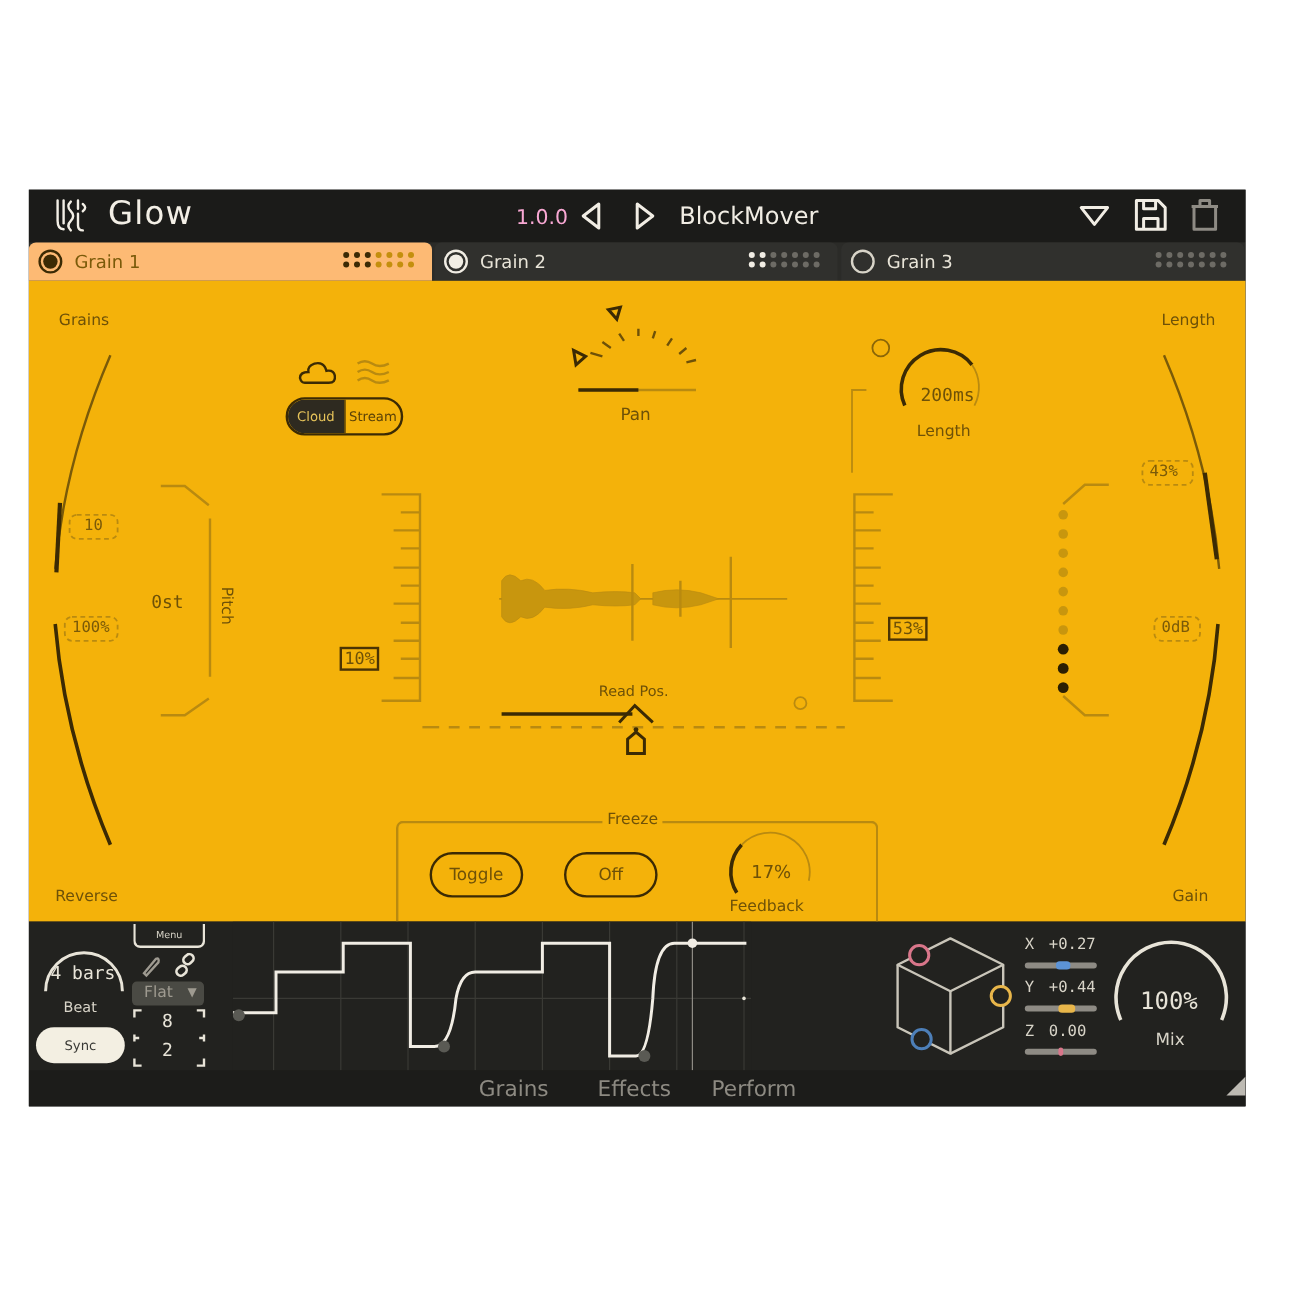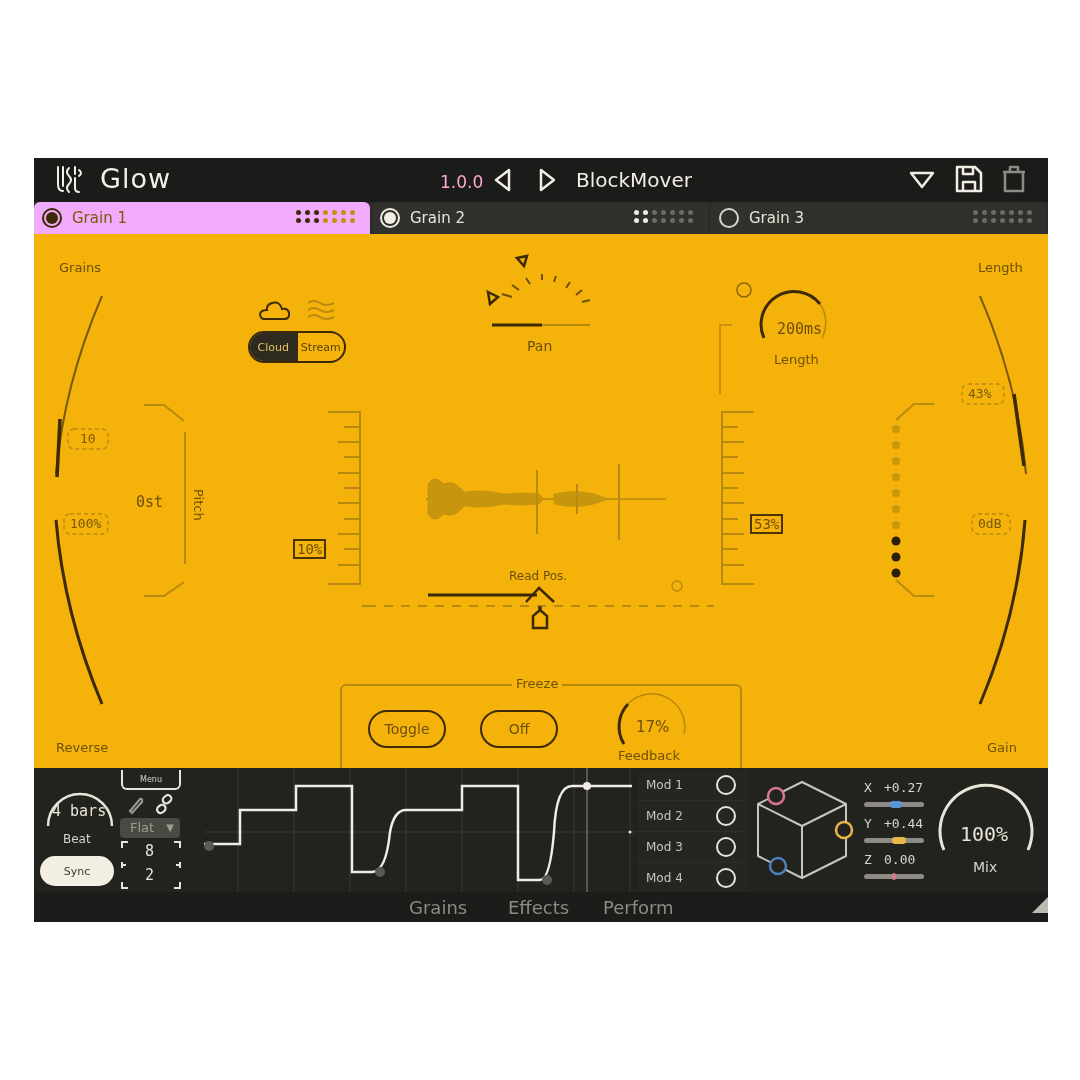--- a/index.html
+++ b/index.html
@@ -1,35 +1,35 @@
 <!DOCTYPE html>
 <html><head>
 <meta charset="utf-8">
 <style>
   * { box-sizing: border-box; margin: 0; padding: 0; }
   html, body { width: 1080px; height: 1080px; background: #ffffff; overflow: hidden; }
   body { font-family: "DejaVu Sans", sans-serif; position: relative; }
-  .plugin { position: absolute; left: 34px; top: 158px; width: 1014px; height: 764px; background: #1f1f1d; overflow: hidden; }
+  .plugin { position: absolute; left: 24px; top: 158px; width: 1014px; height: 764px; background: #1f1f1d; overflow: hidden; }
 
   
   .header { position: absolute; left: 0; top: 0; width: 1014px; height: 44px; background: #1b1b19; color: #f1ede4; }
   .logo-icon { position: absolute; left: 18px; top: 6px; }
   .brand { position: absolute; left: 66px; top: 5px; font-size: 27px; color: #f3efe6; letter-spacing: 1px; font-family: "DejaVu Sans", sans-serif; }
   .version { position: absolute; left: 406px; top: 14px; font-size: 17px; color: #f9a8d4; }
   .nav-prev { position: absolute; left: 458px; top: 9px; }
   .nav-next { position: absolute; left: 502px; top: 9px; }
   .preset-name { position: absolute; left: 542px; top: 10px; font-size: 20px; color: #f1ede4; }
   .hdr-dropdown { position: absolute; left: 874px; top: 12px; }
   .hdr-save { position: absolute; left: 920px; top: 6px; }
   .hdr-trash { position: absolute; left: 966px; top: 6px; }
 
   
   .tabs { position: absolute; left: 0; top: 44px; width: 1014px; height: 32px; background: #2b2b28; }
   .tab { position: absolute; top: 0; height: 32px; width: 336px; border-radius: 6px 6px 0 0; }
-  .tab.active { background: #f0abfc; }
+  .tab.active { background: #fdba74; }
   .tab.inactive { background: #30302d; }
   .tab .radio { position: absolute; left: 8px; top: 6px; width: 20px; height: 20px; border-radius: 50%; }
   .tab .label { position: absolute; left: 38px; top: 7px; font-size: 15px; }
   .tab .dots { position: absolute; right: 10px; top: 8px; width: 64px; display: grid; grid-template-columns: repeat(7, 8px); grid-gap: 3px 1px; }
   .tab .dots i { display: block; width: 5px; height: 5px; border-radius: 50%; }
 
   
   .main { position: absolute; left: 0; top: 76px; width: 1014px; height: 534px; background: #f4b20a; color: #5b4207; }
   .main .lbl { position: absolute; font-size: 13px; color: #6e5108; }
   .mono { font-family: "DejaVu Sans Mono", monospace; }
@@ -360,38 +360,20 @@
       </g>
       <path d="M0 76 H36 V42 H92 V18 H148 V104 H168 Q182 104 186 64 Q190 42 202 42 H258 V18 H314 V112 H336 Q346 112 350 64 Q352 18 368 18 H428" stroke="#f1ede4" stroke-width="2.5" fill="none"></path>
       <path d="M383 0 V124" stroke="#8e8b84" stroke-width="1"></path>
       <circle cx="383" cy="18" r="4" fill="#f1ede4"></circle>
       <circle cx="5" cy="78" r="5" fill="#5a5a54"></circle>
       <circle cx="176" cy="104" r="5" fill="#5a5a54"></circle>
       <circle cx="343" cy="112" r="5" fill="#5a5a54"></circle>
       <circle cx="426" cy="64" r="1.5" fill="#e8e4d8"></circle>
     </svg>
 
-    <div class="mods">
-      <div class="mod-row">
-          <span class="ml">Mod 1</span>
-          <span class="mc"></span>
-        </div>
-      <div class="mod-row">
-          <span class="ml">Mod 2</span>
-          <span class="mc"></span>
-        </div>
-      <div class="mod-row">
-          <span class="ml">Mod 3</span>
-          <span class="mc"></span>
-        </div>
-      <div class="mod-row">
-          <span class="ml">Mod 4</span>
-          <span class="mc"></span>
-        </div>
-    </div>
 
     <svg style="position:absolute;left:720px;top:6px;" width="104" height="116" viewBox="0 0 104 116">
       <g stroke="#c9c5b9" stroke-width="2" fill="none" stroke-linejoin="round">
         <path d="M4 30 L48 8 L92 30 L48 52 Z"></path>
         <path d="M4 30 V82 L48 104 V52"></path>
           <path d="M92 30 V82 L48 104"></path>
       </g>
       <circle cx="22" cy="22" r="8" fill="#22221f" stroke="#d9768a" stroke-width="2.5"></circle>
       <circle cx="90" cy="56" r="8" fill="#22221f" stroke="#e8b64a" stroke-width="2.5"></circle>
       <circle cx="24" cy="92" r="8" fill="#22221f" stroke="#4d7fb8" stroke-width="2.5"></circle>

